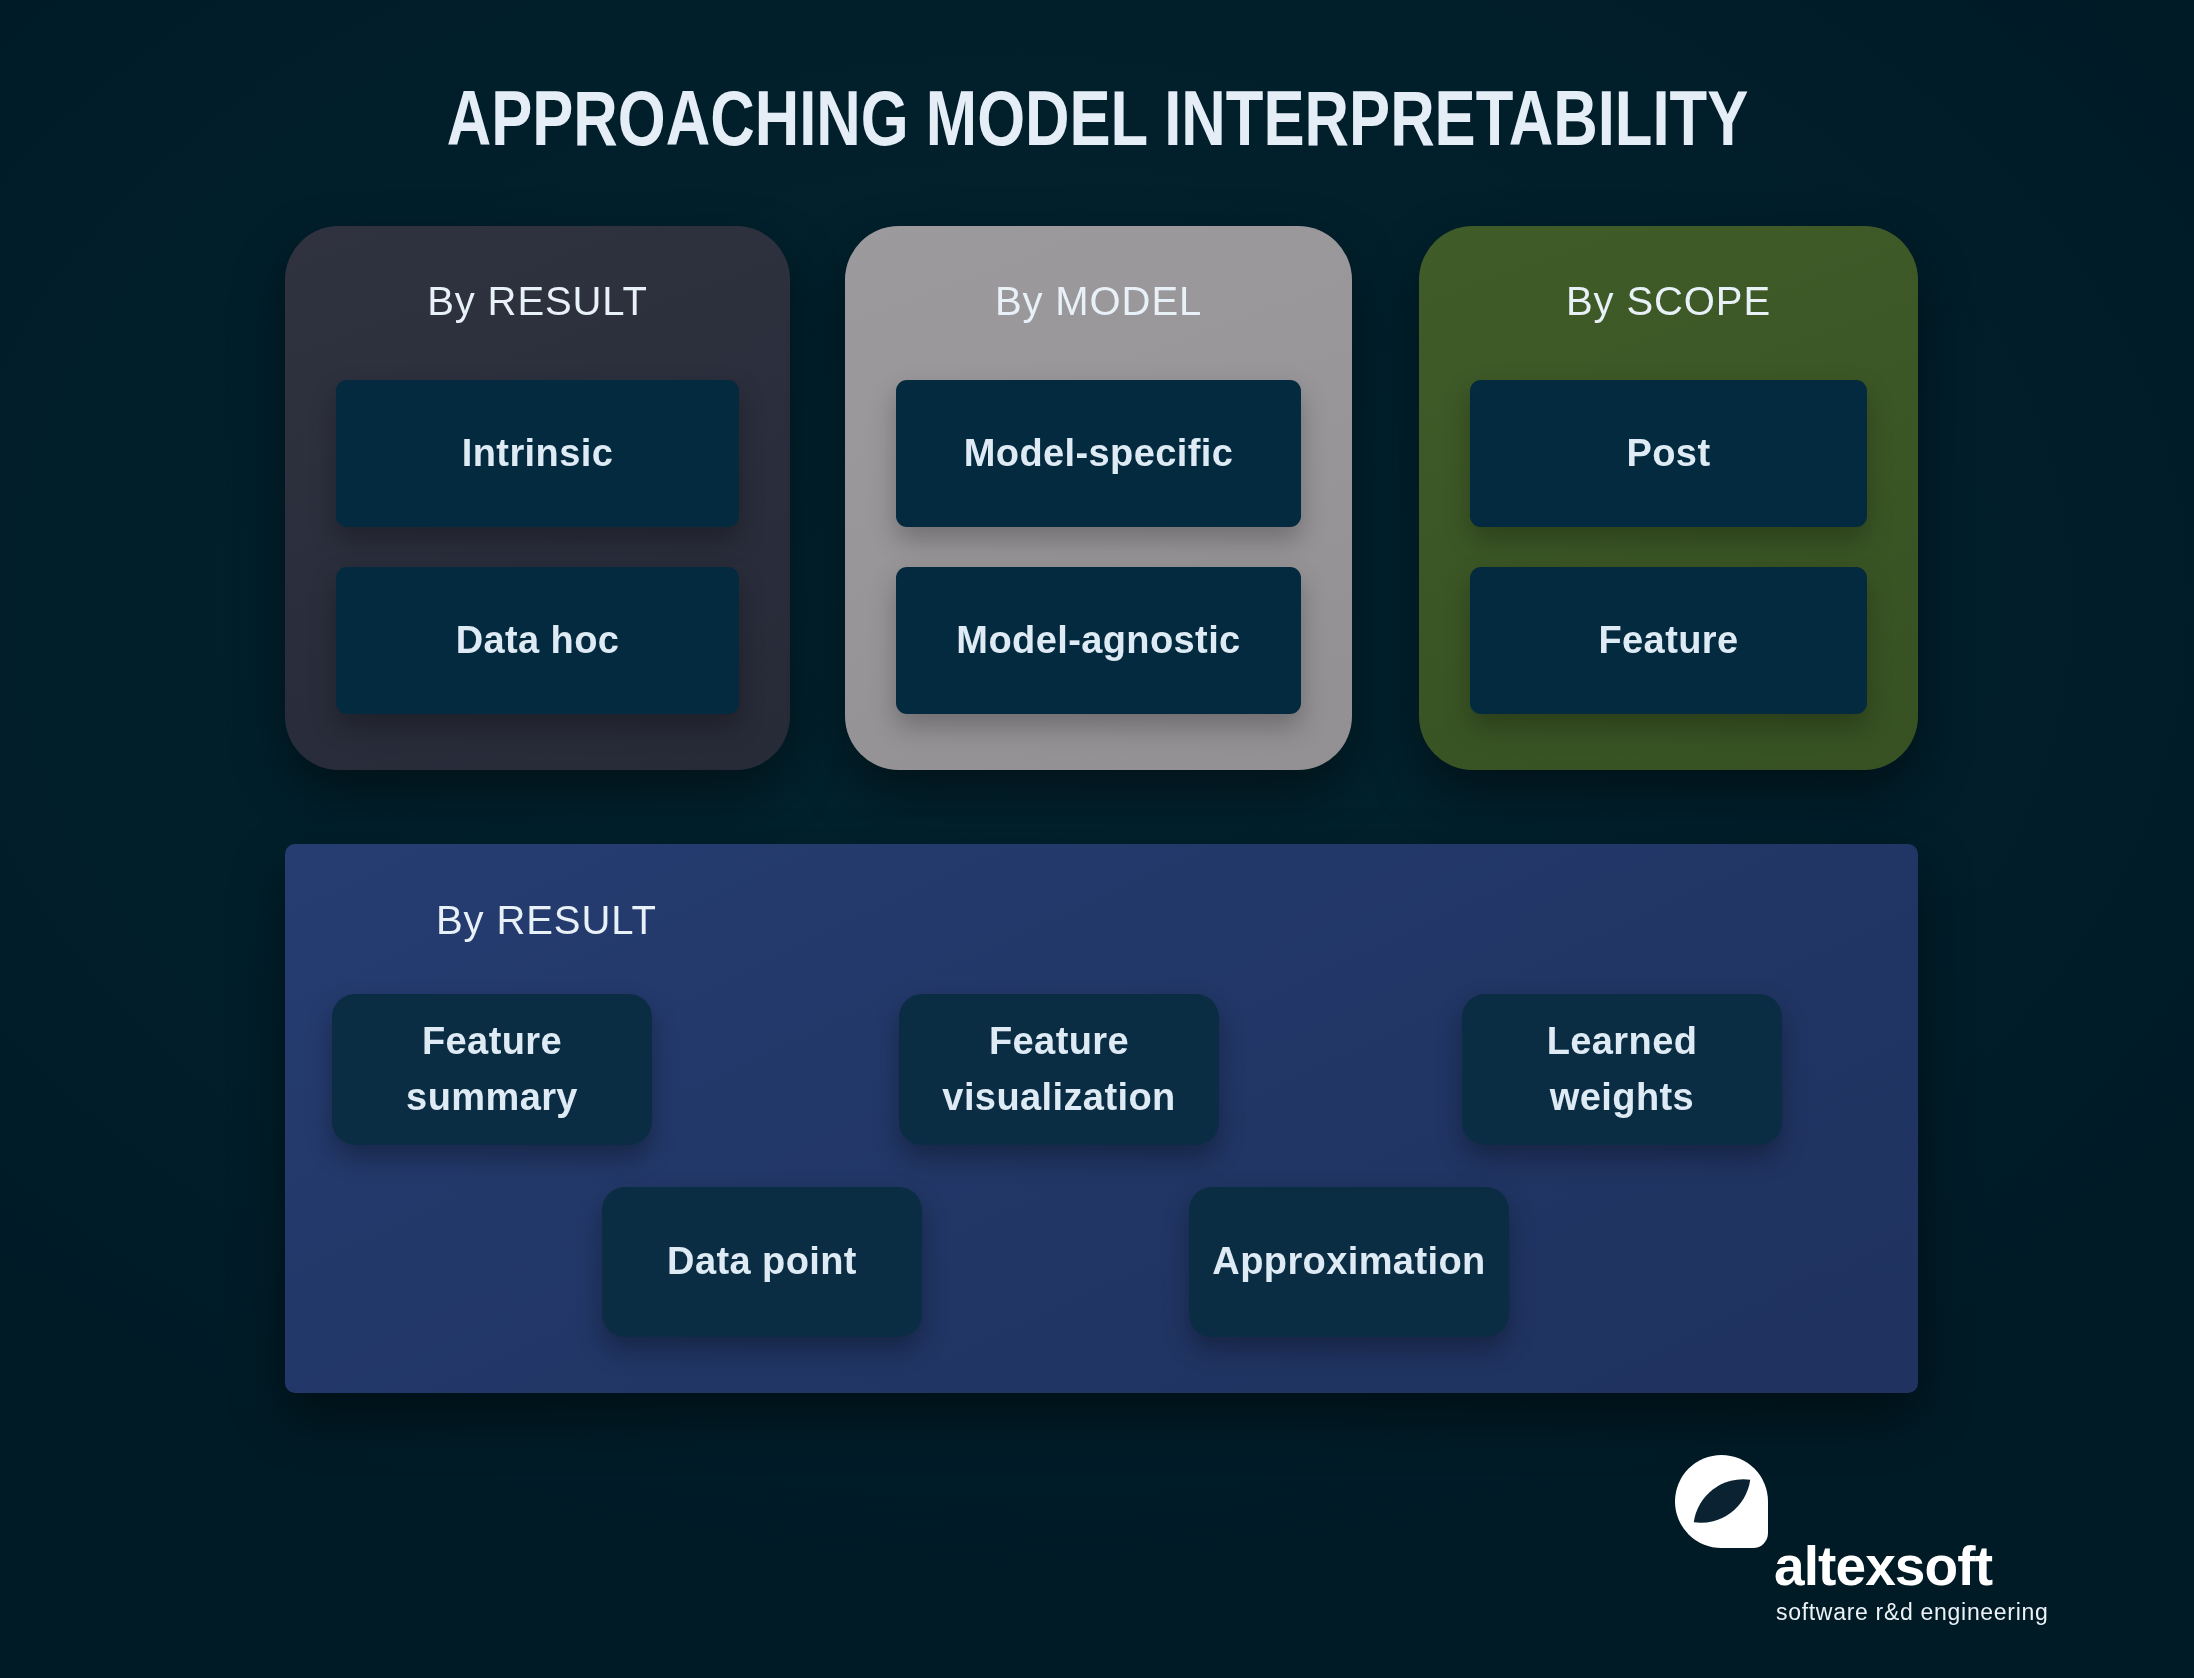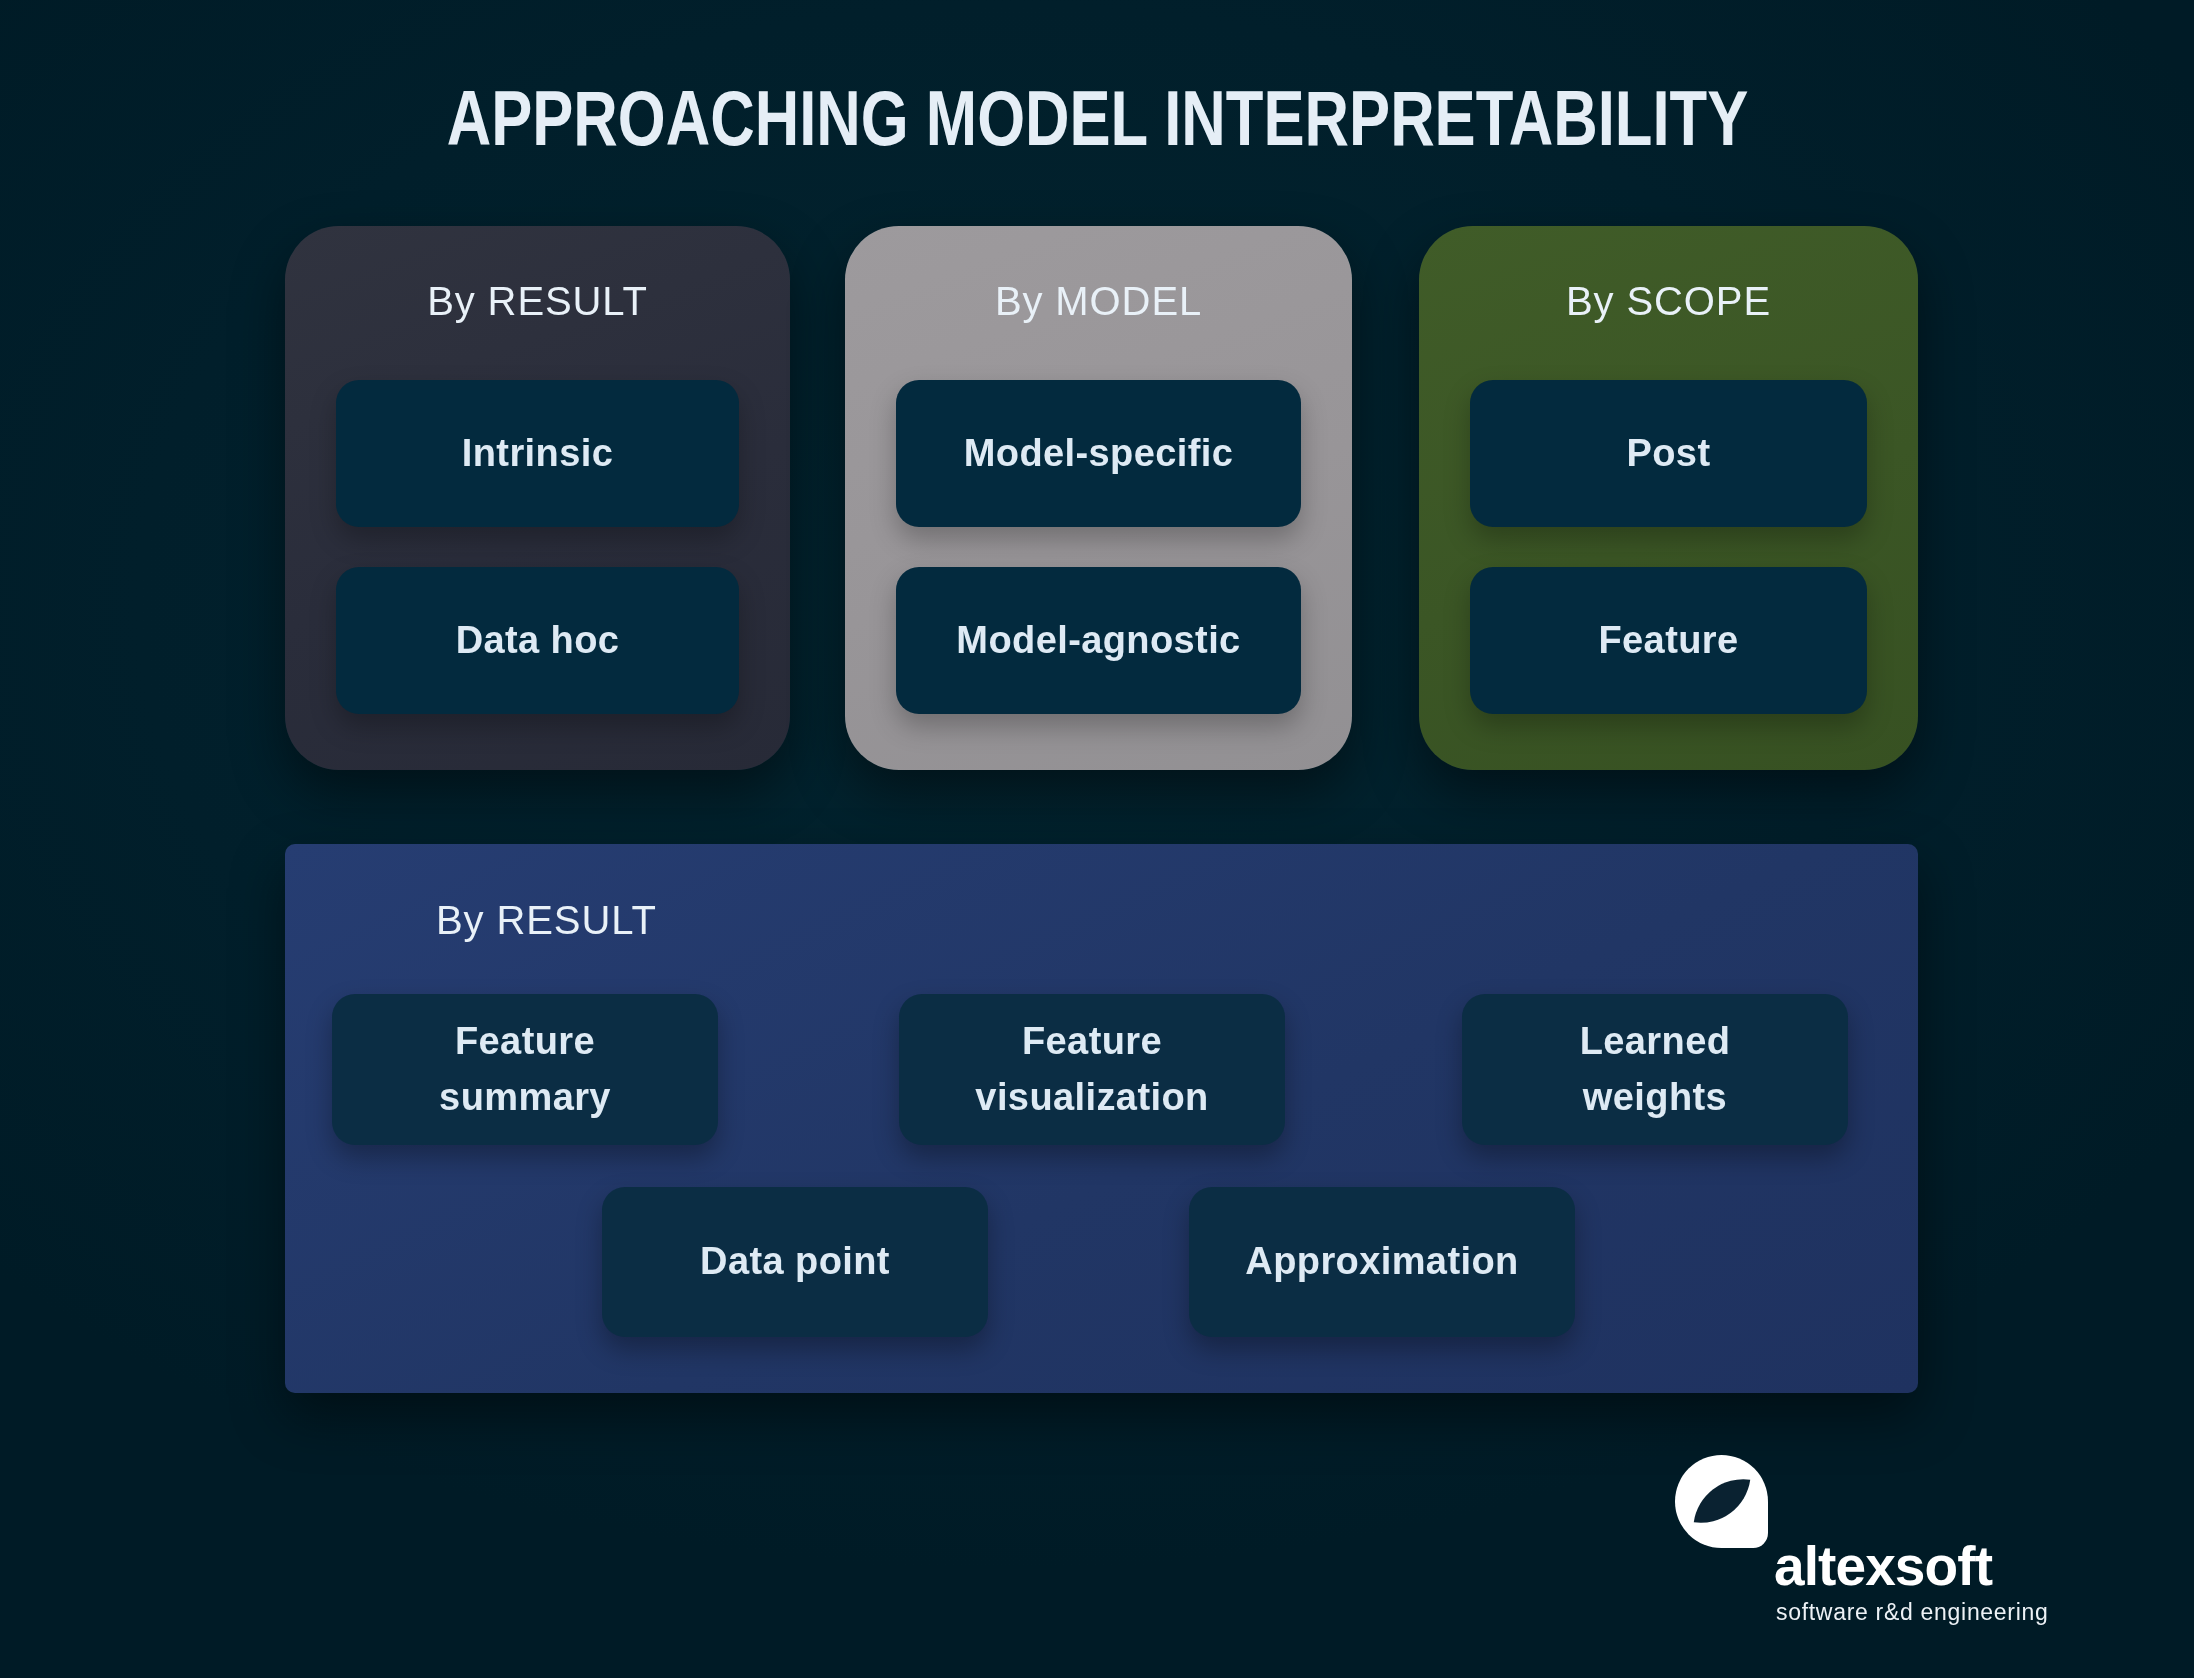--- a/index.html
+++ b/index.html
@@ -55,21 +55,21 @@
     color: #E9F1F8;
     letter-spacing: 0.9px;
   }
 
   .chip {
     position: absolute;
     left: 51px;
     right: 51px;
     height: 147px;
     background: #032A3E;
-    border-radius: 23px;
+    border-radius: 11px;
     display: flex;
     align-items: center;
     justify-content: center;
     box-shadow: 0 12.3px 26px rgba(0, 0, 0, 0.25);
   }
   .chip span {
     font-size: 38px;
     font-weight: 700;
     letter-spacing: 0.4px;
     color: #DEEAF4;
@@ -93,21 +93,21 @@
     position: absolute;
     left: 151px;
     top: 54px;
     font-size: 40px;
     font-weight: 400;
     color: #E9F1F8;
     letter-spacing: 0.9px;
   }
   .result-chip {
     position: absolute;
-    width: 386px;
+    width: 320px;
     background: #0B2D44;
     border-radius: 23px;
     display: flex;
     align-items: center;
     justify-content: center;
     box-shadow: 0 12.3px 26px rgba(0, 0, 0, 0.3);
   }
   .result-chip span {
     font-size: 38px;
     font-weight: 700;

